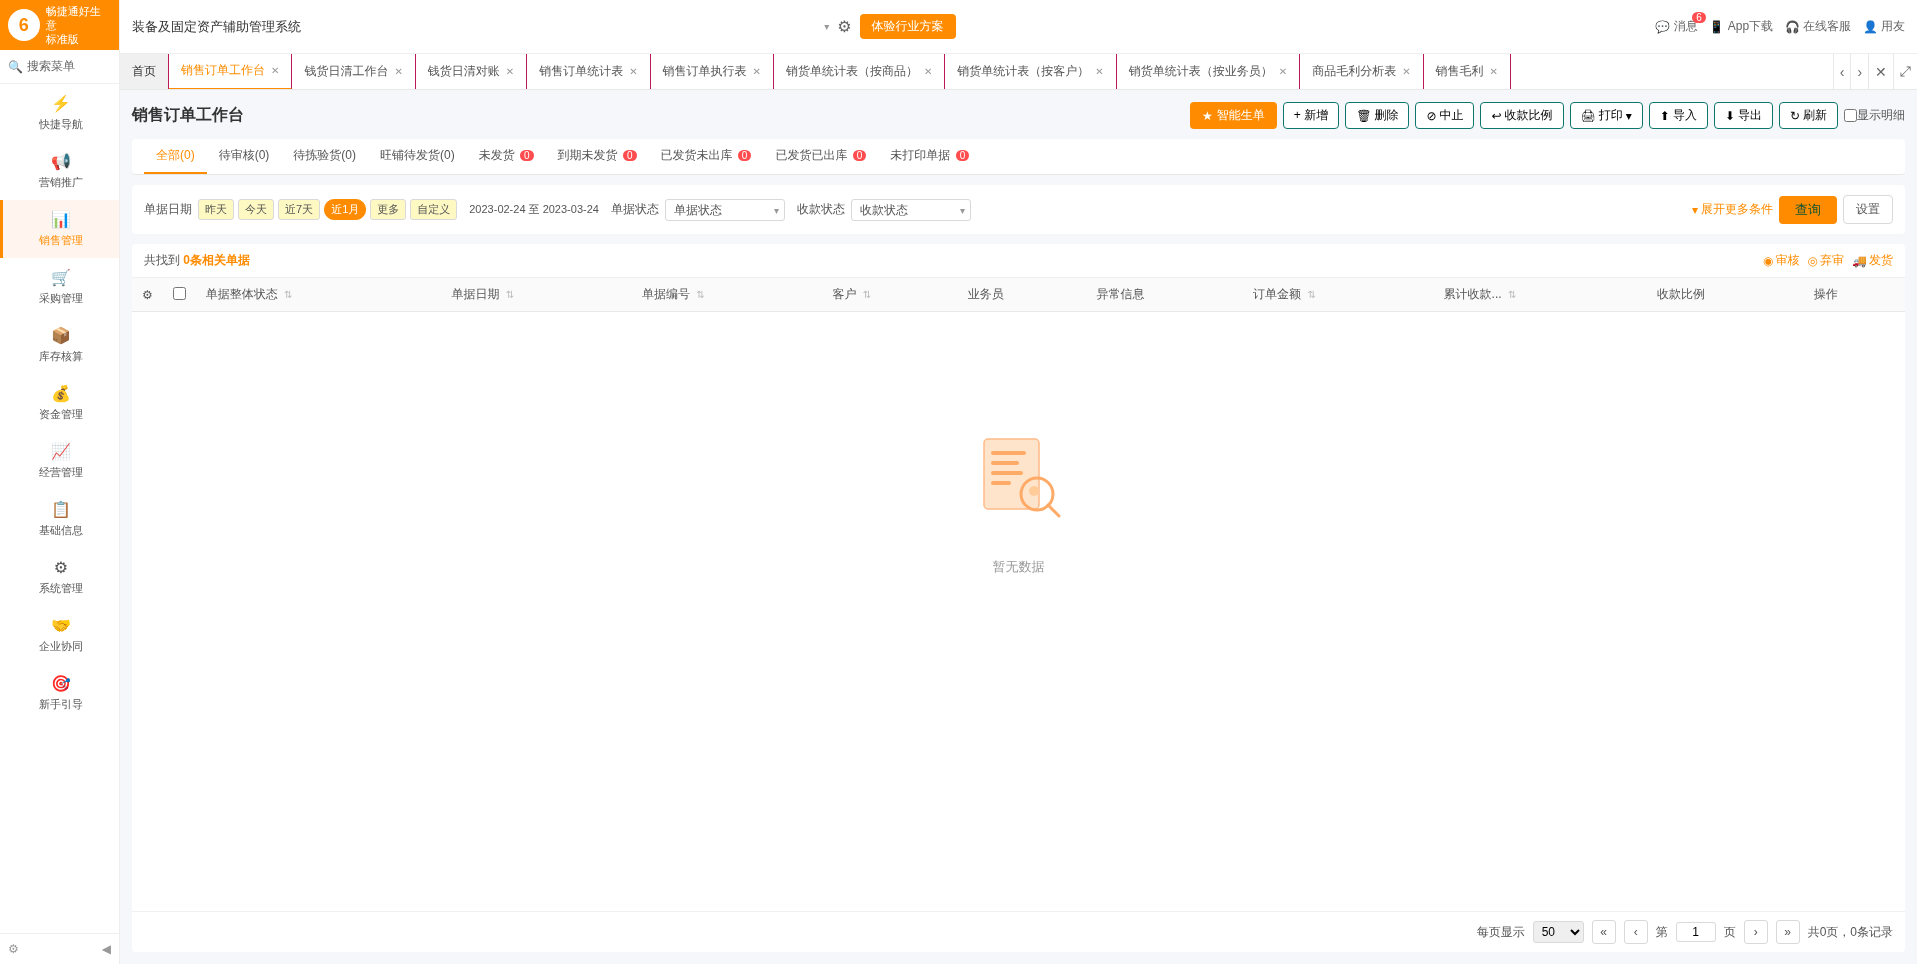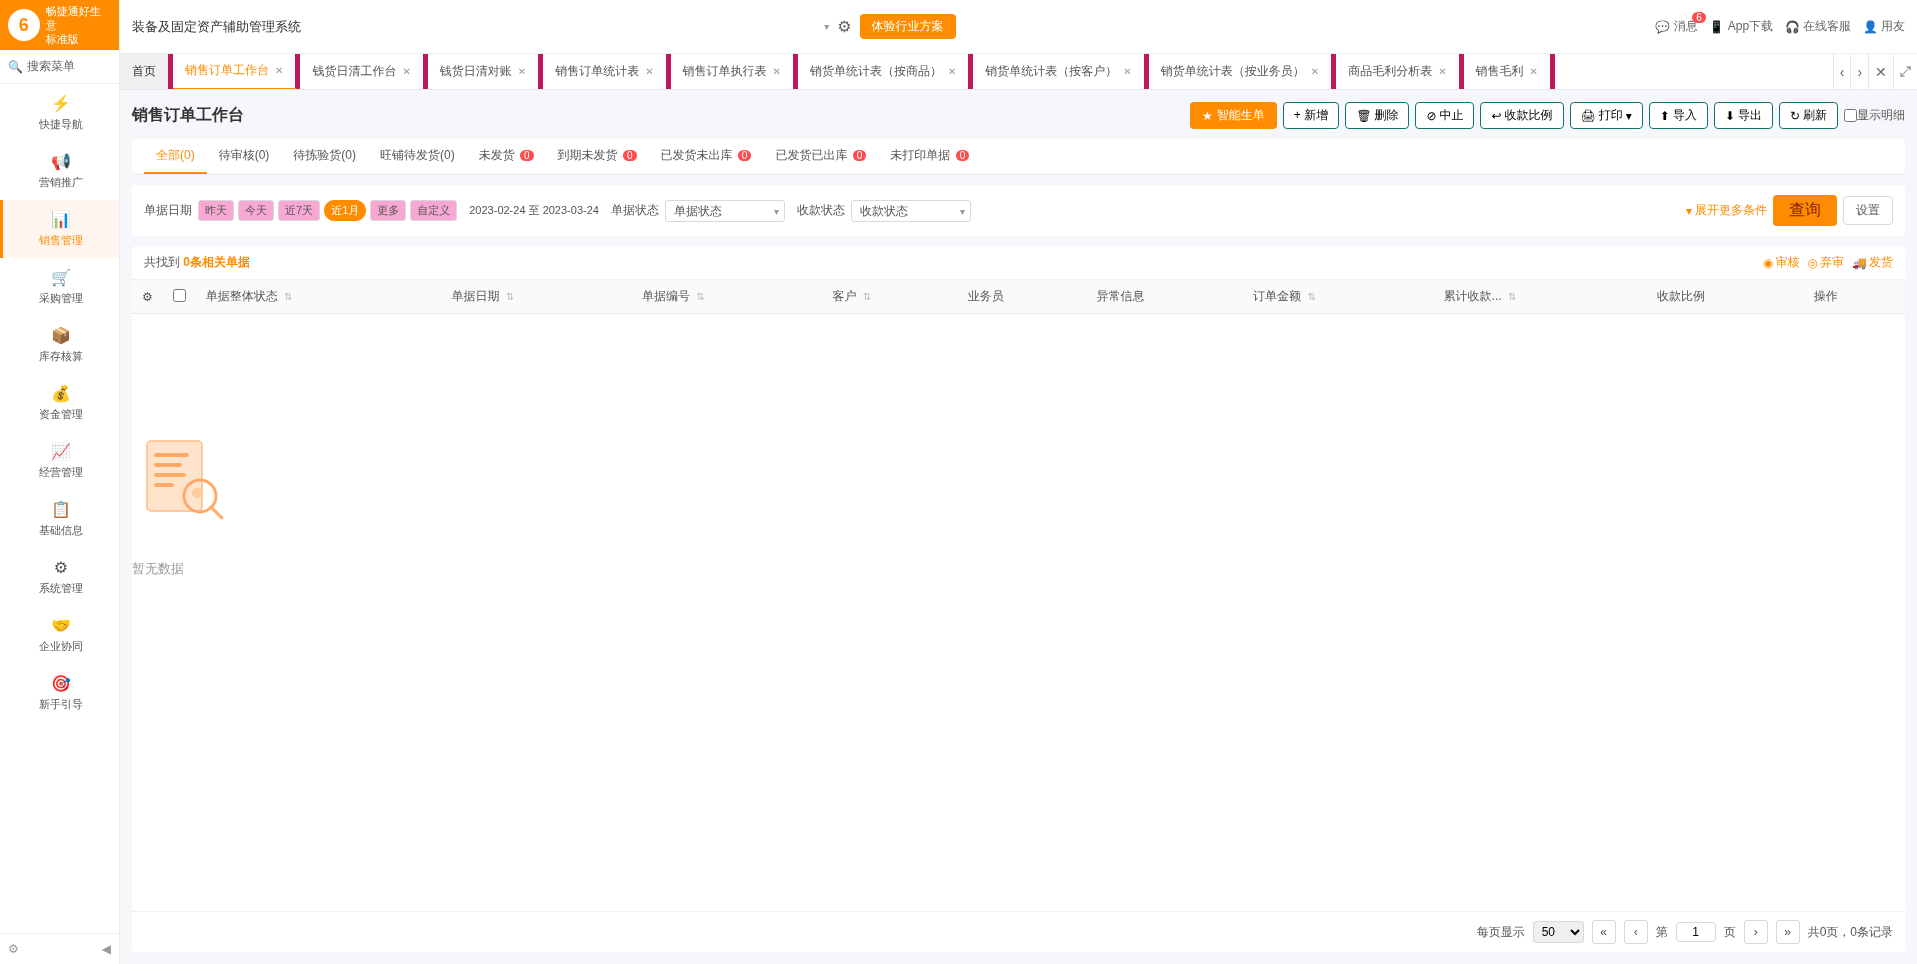--- a/index.html
+++ b/index.html
@@ -24,21 +24,21 @@
     .topbar-title { font-size: 13px; color: #333; flex: 1; }
     .topbar-btn-orange { background: #ff8c00; color: #fff; border: none; border-radius: 4px; padding: 4px 12px; cursor: pointer; font-size: 12px; }
     .topbar-icons { display: flex; align-items: center; gap: 12px; color: #666; font-size: 12px; }
     .topbar-icon-item { display: flex; align-items: center; gap: 3px; cursor: pointer; position: relative; }
     .badge { background: #ff4d4f; color: #fff; border-radius: 8px; font-size: 10px; padding: 0 4px; position: absolute; top: -6px; right: -8px; }
     .settings-icon { font-size: 16px; cursor: pointer; color: #666; }
     .dropdown-arrow { font-size: 10px; color: #999; }
 
     
     .tabbar { height: 36px; background: #fff; border-bottom: 1px solid #e8e8e8; display: flex; align-items: center; overflow: hidden; }
-    .tab-item { display: flex; align-items: center; padding: 0 12px; height: 36px; border-right: 5px solid #be185d; cursor: pointer; white-space: nowrap; font-size: 12px; color: #555; gap: 6px; flex-shrink: 0; }
+    .tab-item { display: flex; align-items: center; padding: 0 12px; height: 36px; border-right: 1px solid #be185d; cursor: pointer; white-space: nowrap; font-size: 12px; color: #555; gap: 6px; flex-shrink: 0; }
     .tab-item.active { background: #fff; color: #ff8c00; border-bottom: 2px solid #ff8c00; }
     .tab-item.home { background: #f0f0f0; color: #333; }
     .tab-close { color: #999; font-size: 10px; cursor: pointer; }
     .tab-nav-btns { display: flex; align-items: center; margin-left: auto; }
     .tab-nav-btn { padding: 0 6px; cursor: pointer; color: #666; font-size: 14px; height: 36px; display: flex; align-items: center; border-left: 1px solid #e8e8e8; }
 
     
     .content { flex: 1; display: flex; flex-direction: column; overflow: hidden; background: #f5f7fa; padding: 12px; gap: 10px; }
 
     
@@ -53,48 +53,48 @@
     .filter-tab { padding: 8px 12px; cursor: pointer; color: #555; font-size: 12px; border-bottom: 2px solid transparent; white-space: nowrap; }
     .filter-tab.active { color: #ff8c00; border-bottom: 2px solid #ff8c00; }
     .filter-tab .badge-red { background: #ff4d4f; color: #fff; border-radius: 8px; font-size: 10px; padding: 0 4px; margin-left: 2px; }
 
     
     .filter-panel { background: #fff; border-radius: 4px; padding: 10px 12px; }
     .filter-row { display: flex; align-items: center; gap: 12px; flex-wrap: wrap; }
     .filter-item { display: flex; align-items: center; gap: 6px; }
     .filter-label { color: #555; font-size: 12px; white-space: nowrap; }
     .filter-date-btns { display: flex; gap: 4px; }
-    .date-btn { padding: 2px 6px; border: 1px solid #d9d9d9; border-radius: 3px; cursor: pointer; font-size: 11px; color: #555; background: #f9a8d4; }
+    .date-btn { padding: 2px 6px; border: 1px solid #d9d9d9; border-radius: 3px; cursor: pointer; font-size: 11px; color: #555; background: #fef9c3; }
     .date-btn.active { background: #ff8c00; color: #fff; border-color: #ff8c00; border-radius: 10px; }
     .date-range { color: #555; font-size: 11px; }
     .filter-select { border: 1px solid #d9d9d9; border-radius: 3px; padding: 3px 24px 3px 8px; font-size: 12px; color: #555; background: #fff; appearance: none; cursor: pointer; min-width: 120px; }
     .filter-select-wrap { position: relative; display: inline-block; }
     .filter-select-wrap::after { content: '▾'; position: absolute; right: 6px; top: 50%; transform: translateY(-50%); color: #999; font-size: 10px; pointer-events: none; }
     .expand-btn { color: #ff8c00; cursor: pointer; font-size: 12px; display: flex; align-items: center; gap: 3px; margin-left: auto; }
-    .query-btn { background: #ff8c00; color: #7f1d1d; border: none; border-radius: 4px; padding: 5px 16px; cursor: pointer; font-size: 16px; }
+    .query-btn { background: #ff8c00; color: #14532d; border: none; border-radius: 4px; padding: 5px 16px; cursor: pointer; font-size: 13px; }
     .set-btn { background: #fff; border: 1px solid #d9d9d9; border-radius: 4px; padding: 5px 12px; cursor: pointer; font-size: 12px; color: #555; }
 
     
     .table-area { background: #fff; border-radius: 4px; flex: 1; display: flex; flex-direction: column; overflow: hidden; }
     .table-toolbar { padding: 8px 12px; display: flex; align-items: center; justify-content: space-between; border-bottom: 1px solid #f0f0f0; }
     .table-count { font-size: 12px; color: #555; }
     .table-count span { color: #ff8c00; font-weight: bold; }
     .table-actions { display: flex; gap: 8px; }
     .tbl-action-btn { font-size: 12px; color: #555; cursor: pointer; display: flex; align-items: center; gap: 2px; }
     .tbl-action-btn.orange { color: #ff8c00; }
 
     
     .data-table { width: 100%; border-collapse: collapse; font-size: 12px; }
     .data-table th { background: #fafafa; border-bottom: 1px solid #e8e8e8; padding: 8px 10px; text-align: left; color: #555; white-space: nowrap; font-weight: normal; }
     .data-table th .sort-arrows { color: #bbb; font-size: 10px; margin-left: 3px; }
     .data-table .checkbox-col { width: 30px; }
     .data-table .settings-col { width: 30px; text-align: center; }
 
     
-    .empty-state { flex: 1; display: flex; flex-direction: column; justify-content: center; color: #ccc; }
+    .empty-state { flex: 1; display: flex; flex-direction: column; align-items: center; justify-content: center; color: #ccc; }
     .empty-text { font-size: 13px; color: #999; }
 
     
     .pagination { padding: 8px 12px; border-top: 1px solid #f0f0f0; display: flex; align-items: center; justify-content: flex-end; gap: 8px; font-size: 12px; color: #555; }
     .pagination select { border: 1px solid #d9d9d9; border-radius: 3px; padding: 2px 4px; font-size: 12px; }
     .page-btn { width: 24px; height: 24px; border: 1px solid #d9d9d9; border-radius: 3px; background: #fff; cursor: pointer; display: flex; align-items: center; justify-content: center; font-size: 12px; color: #555; }
     .page-input { width: 40px; border: 1px solid #d9d9d9; border-radius: 3px; text-align: center; padding: 2px; font-size: 12px; }
 
     
     .table-scroll { overflow-x: auto; overflow-y: auto; flex: 1; }

